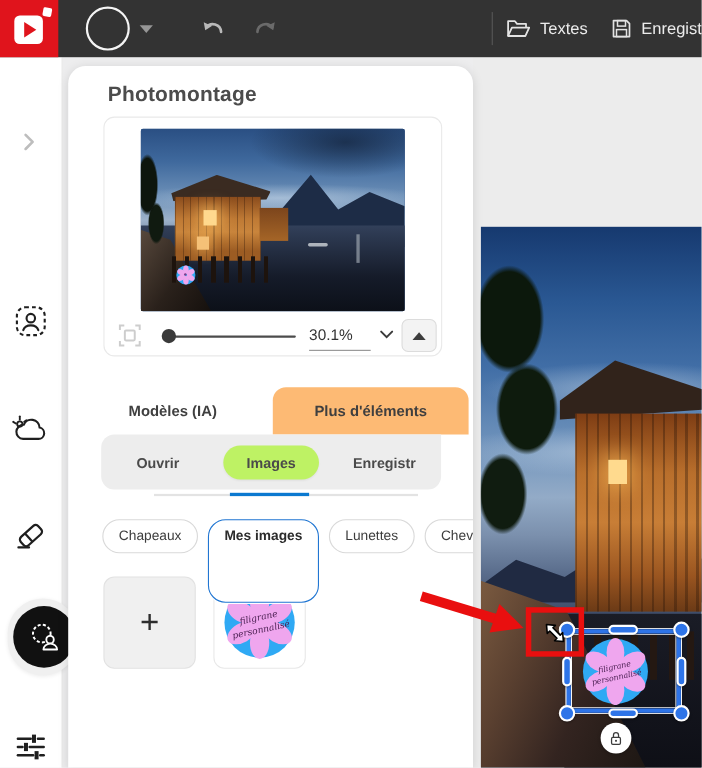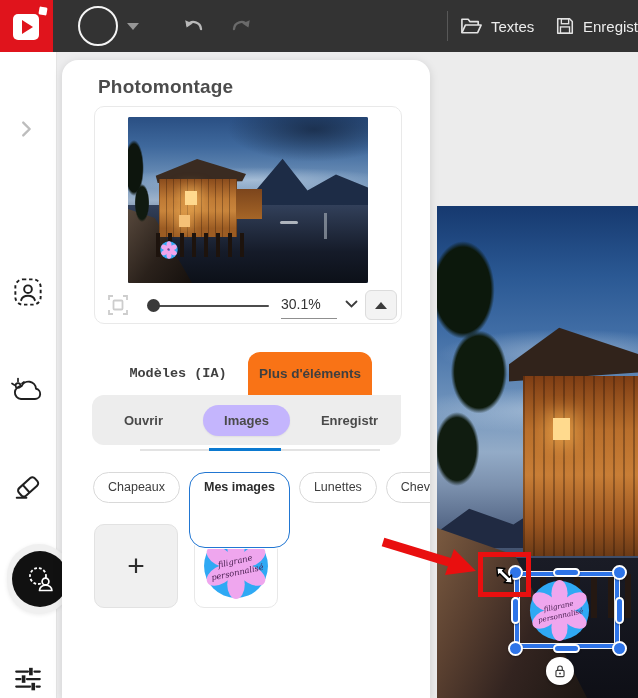--- a/index.html
+++ b/index.html
@@ -57,25 +57,25 @@
   .fit-ic{left:12px;top:5px;}
   .slider-track{left:58px;top:16px;width:116px;height:2px;background:#4c4c4c;border-radius:1px;}
   .slider-knob{left:52px;top:10px;width:13px;height:13px;border-radius:50%;background:#3a3a3a;}
   .pct{left:186px;top:7px;width:56px;text-align:left;font-size:14px;color:#333;}
   .pct-underline{left:186px;top:29px;width:56px;height:1px;background:#8f8f8f;}
   .chev-sm{left:250px;top:11px;}
   .collapse-btn{left:270px;top:1px;width:32px;height:30px;background:#f3f3f3;border:1px solid #dcdcdc;border-radius:6px;box-sizing:border-box;display:flex;align-items:center;justify-content:center;}
   .tri-up{width:0;height:0;border-left:6px solid transparent;border-right:6px solid transparent;border-bottom:7px solid #3c3c3c;}
 
   .tab{top:292px;height:43px;line-height:43px;text-align:center;font-size:13.5px;font-weight:bold;color:#3f3f3f;}
-  .tab1{left:38px;width:156px;background:#fff;font-family:Liberation Mono, monospace;}
-  .tab2{left:186px;width:124px;background:#f97316;border-radius:12px 12px 0 0;text-align:center;}
+  .tab1{left:17px;width:156px;background:#fff;}
+  .tab2{left:186px;width:178px;background:#fdba74;border-radius:12px 12px 0 0;text-align:center;}
   .subbar{left:30px;top:335px;width:309px;height:50px;background:#ededed;border-radius:12px 0 12px 12px;display:flex;align-items:center;}
   .subtab{flex:1;text-align:center;font-size:13px;font-weight:bold;color:#4a4a4a;}
-  .subtab .pill{display:inline-block;background:#c4b5fd;border-radius:17px;padding:8px 21px;box-shadow:0 1px 2px rgba(0,0,0,.06);}
+  .subtab .pill{display:inline-block;background:#bef264;border-radius:17px;padding:8px 21px;box-shadow:0 1px 2px rgba(0,0,0,.06);}
   .track{left:78px;top:389px;width:240px;height:2px;background:#e3e3e3;}
   .track-active{left:147px;top:388px;width:72px;height:3px;background:#0b79d0;}
 
   .chips{left:31px;top:412px;width:345px;display:flex;gap:9px;}
   .chip{height:31px;line-height:29px;padding:0 14px;border:1px solid #d9d9d9;border-radius:16px;background:#fff;font-size:12.5px;color:#3d3d3d;box-sizing:border-box;white-space:nowrap;}
   .chip.sel{border:1.7px solid #2176d2;font-weight:bold;color:#2c2c2c;line-height:28px;}
 
   .card{top:464px;width:84px;height:84px;border-radius:10px;box-sizing:border-box;}
   .card-add{left:32px;background:#f0f0f0;border:1px solid #e2e2e2;display:flex;align-items:center;justify-content:center;font-size:30px;color:#2d2d2d;font-weight:300;}
   .card-sticker{left:132px;background:#fff;border:1px solid #e8e8e8;display:flex;align-items:center;justify-content:center;}

